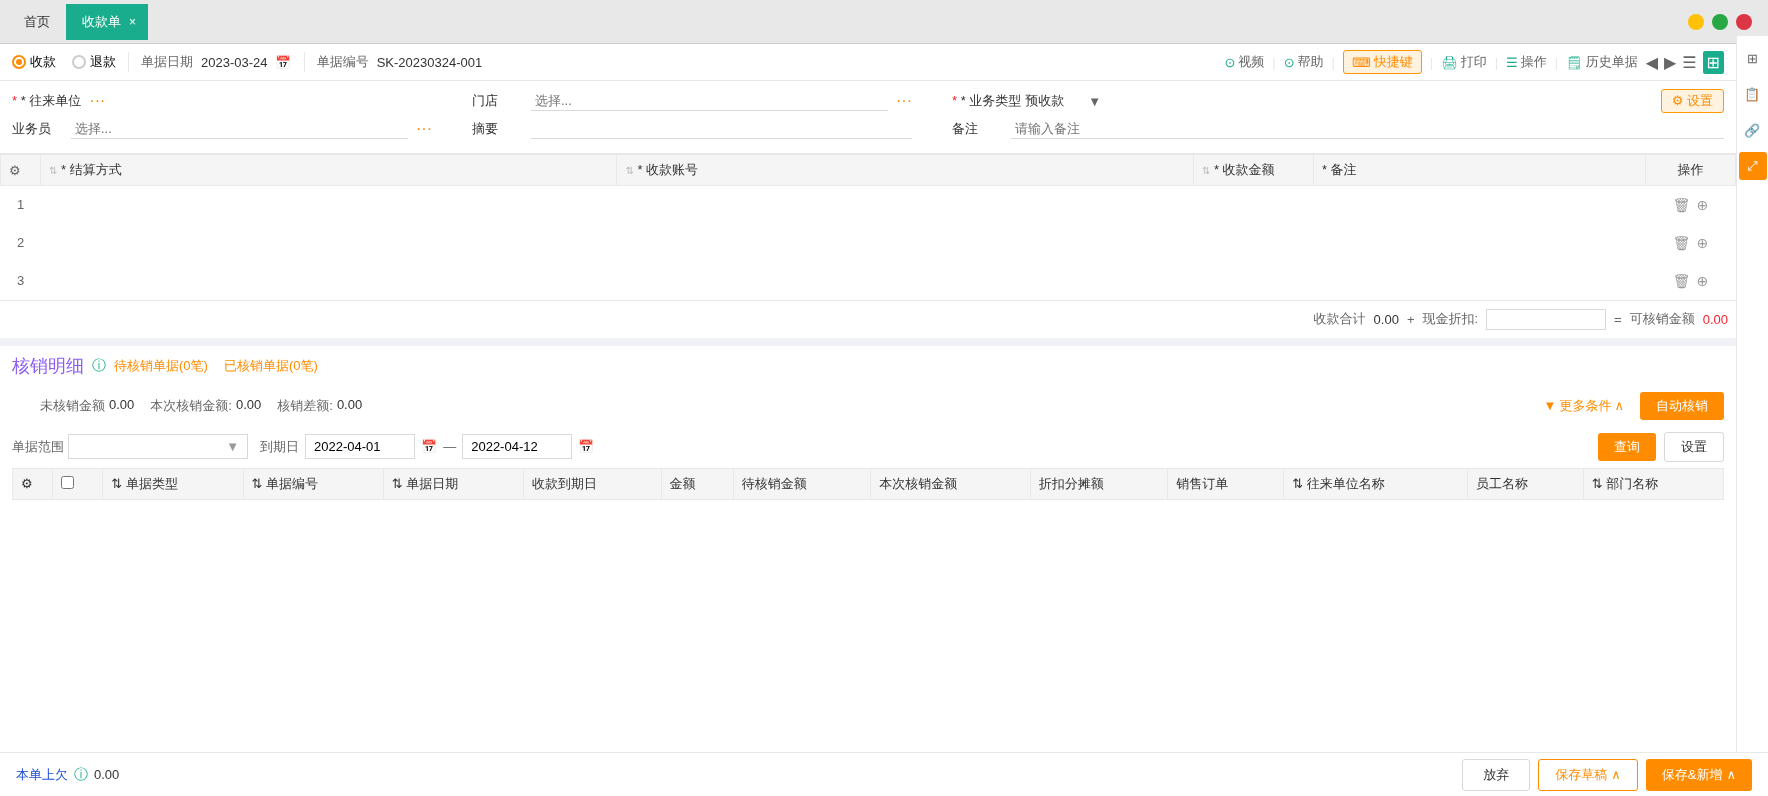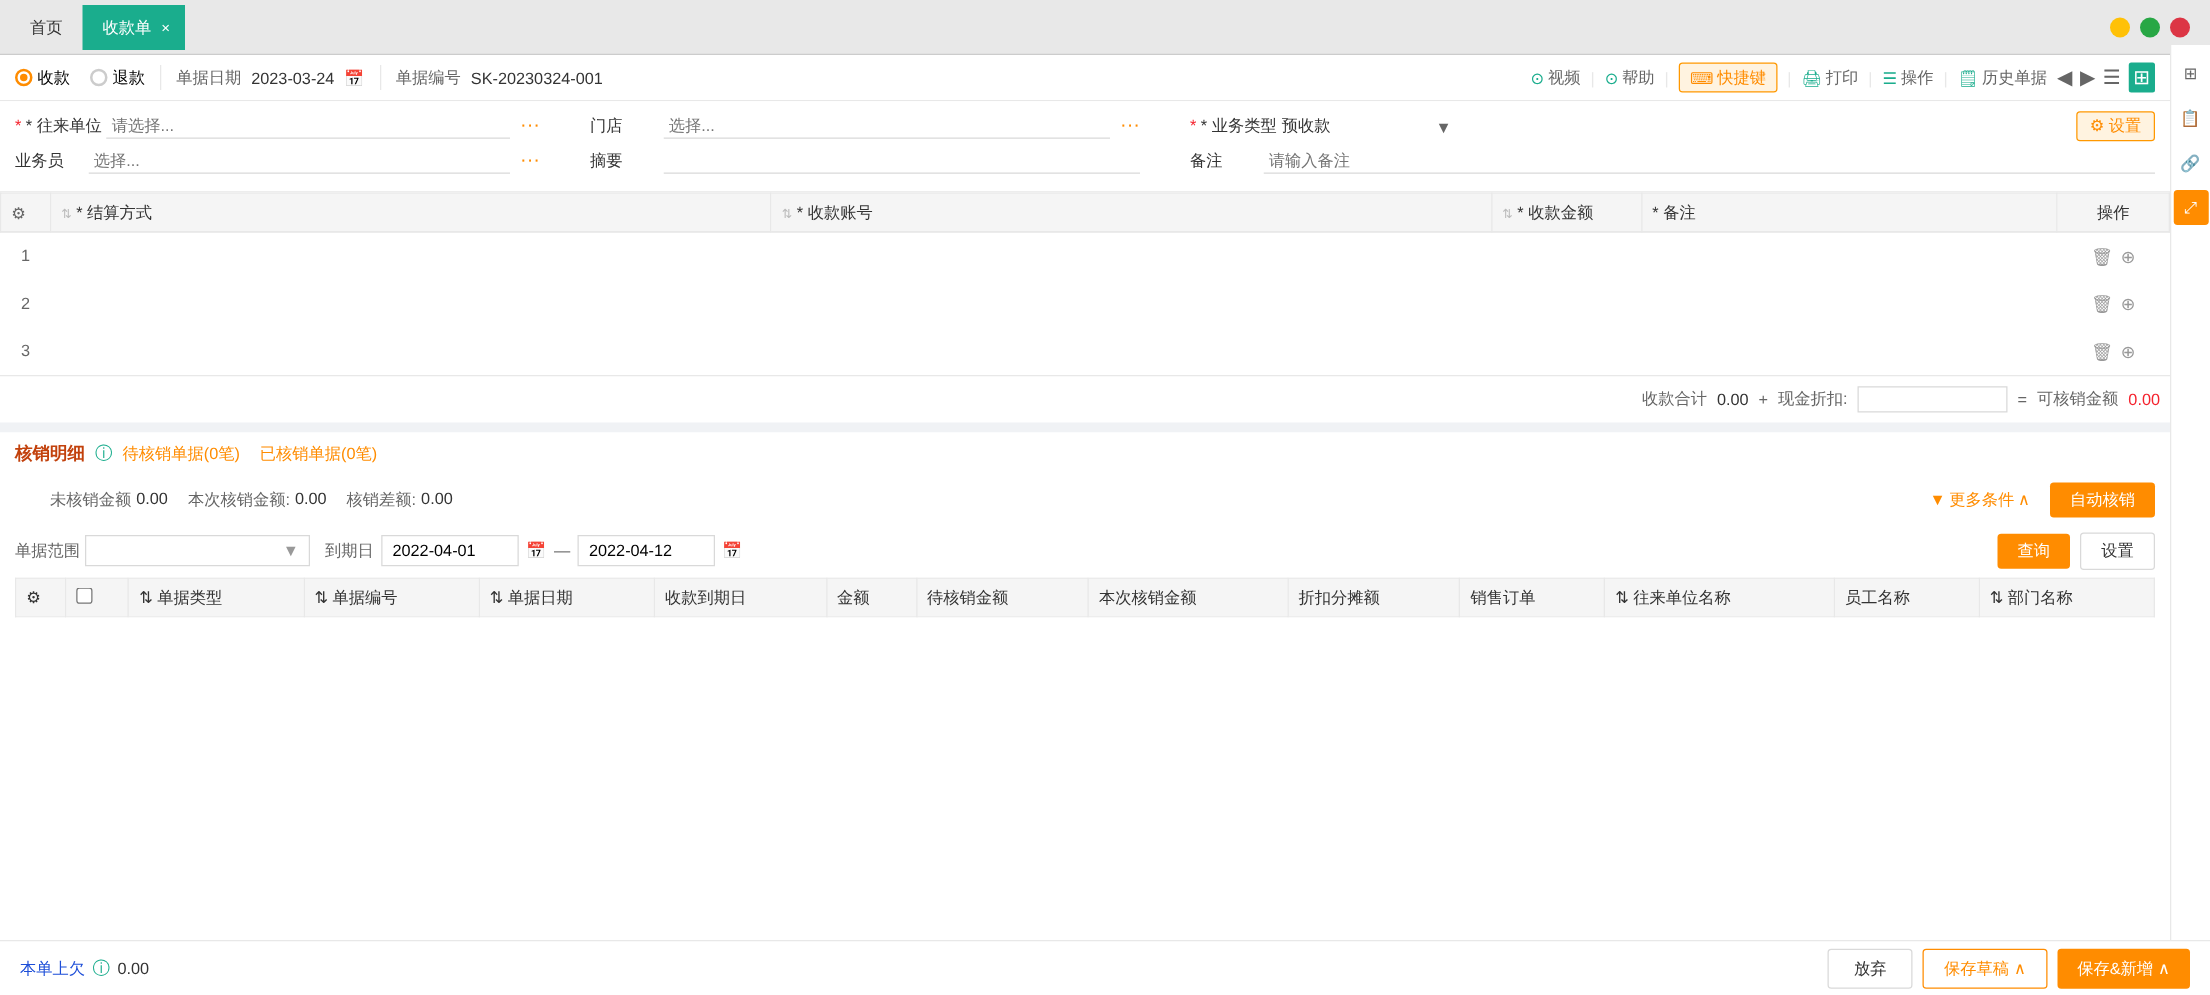--- a/index.html
+++ b/index.html
@@ -106,21 +106,21 @@
       border: 1px solid #d9d9d9; width: 120px; padding: 2px 6px; outline: none;
     }
     .summary-result { color: #f5222d; font-weight: 500; }
 
     
     .section-divider { height: 8px; background: #f0f2f5; }
 
     
     .verification-section { background: #fff; padding: 8px 12px; }
     .section-title { display: flex; align-items: center; gap: 8px; margin-bottom: 8px; }
-    .section-title-text { font-size: 14px; font-weight: 700; color: #c2410c; }
+    .section-title-text { font-size: 18px; font-weight: 400; color: #8b5cf6; }
     .info-icon { color: #1aad8d; cursor: pointer; font-size: 14px; }
     .tab-links { display: flex; gap: 16px; }
     .tab-link { color: #ff8c00; cursor: pointer; text-decoration: none; }
 
     
     .stats-row {
       display: flex; align-items: center; gap: 16px; padding: 6px 0; color: #333; margin-left: 28px;
     }
     .stat-item { display: flex; gap: 4px; }
     .stat-label { color: #666; }
@@ -302,36 +302,35 @@
     </div>
 
     <div class="form-section">
       <div class="form-row">
 
         <div class="form-field" style="max-width:420px;">
           <span class="field-label">
             <span style="color:#f5222d">*</span>
             <span>* 往来单位</span>
           </span>
-          <input class="field-input" type="text" style="width: 220px;" placeholder="请选择...">
           <span class="more-btn">···</span>
         </div>
 
         <div class="form-field" style="max-width:440px; margin-left:40px;">
           <span class="field-label">门店</span>
           <input class="field-input" type="text" style="width: 240px;" placeholder="选择...">
           <span class="more-btn">···</span>
         </div>
 
         <div class="form-field" style="margin-left:40px;">
           <span class="field-label">
             <span style="color:#f5222d">*</span>
             <span>* 业务类型</span>
           </span>
-          <div class="business-type" style="display:flex;align-items:center;gap:84px;justify-content:flex-end;">
+          <div class="business-type" style="display:flex;align-items:center;gap:24px;justify-content:flex-end;">
             <span class="bt-value">预收款</span>
             <span class="bt-arrow">▼</span>
           </div>
           <span style="flex:1"></span>
           <button class="settings-btn">⚙ 设置</button>
         </div>
       </div>
       <div class="form-row">
 
         <div class="form-field" style="max-width:420px;">

